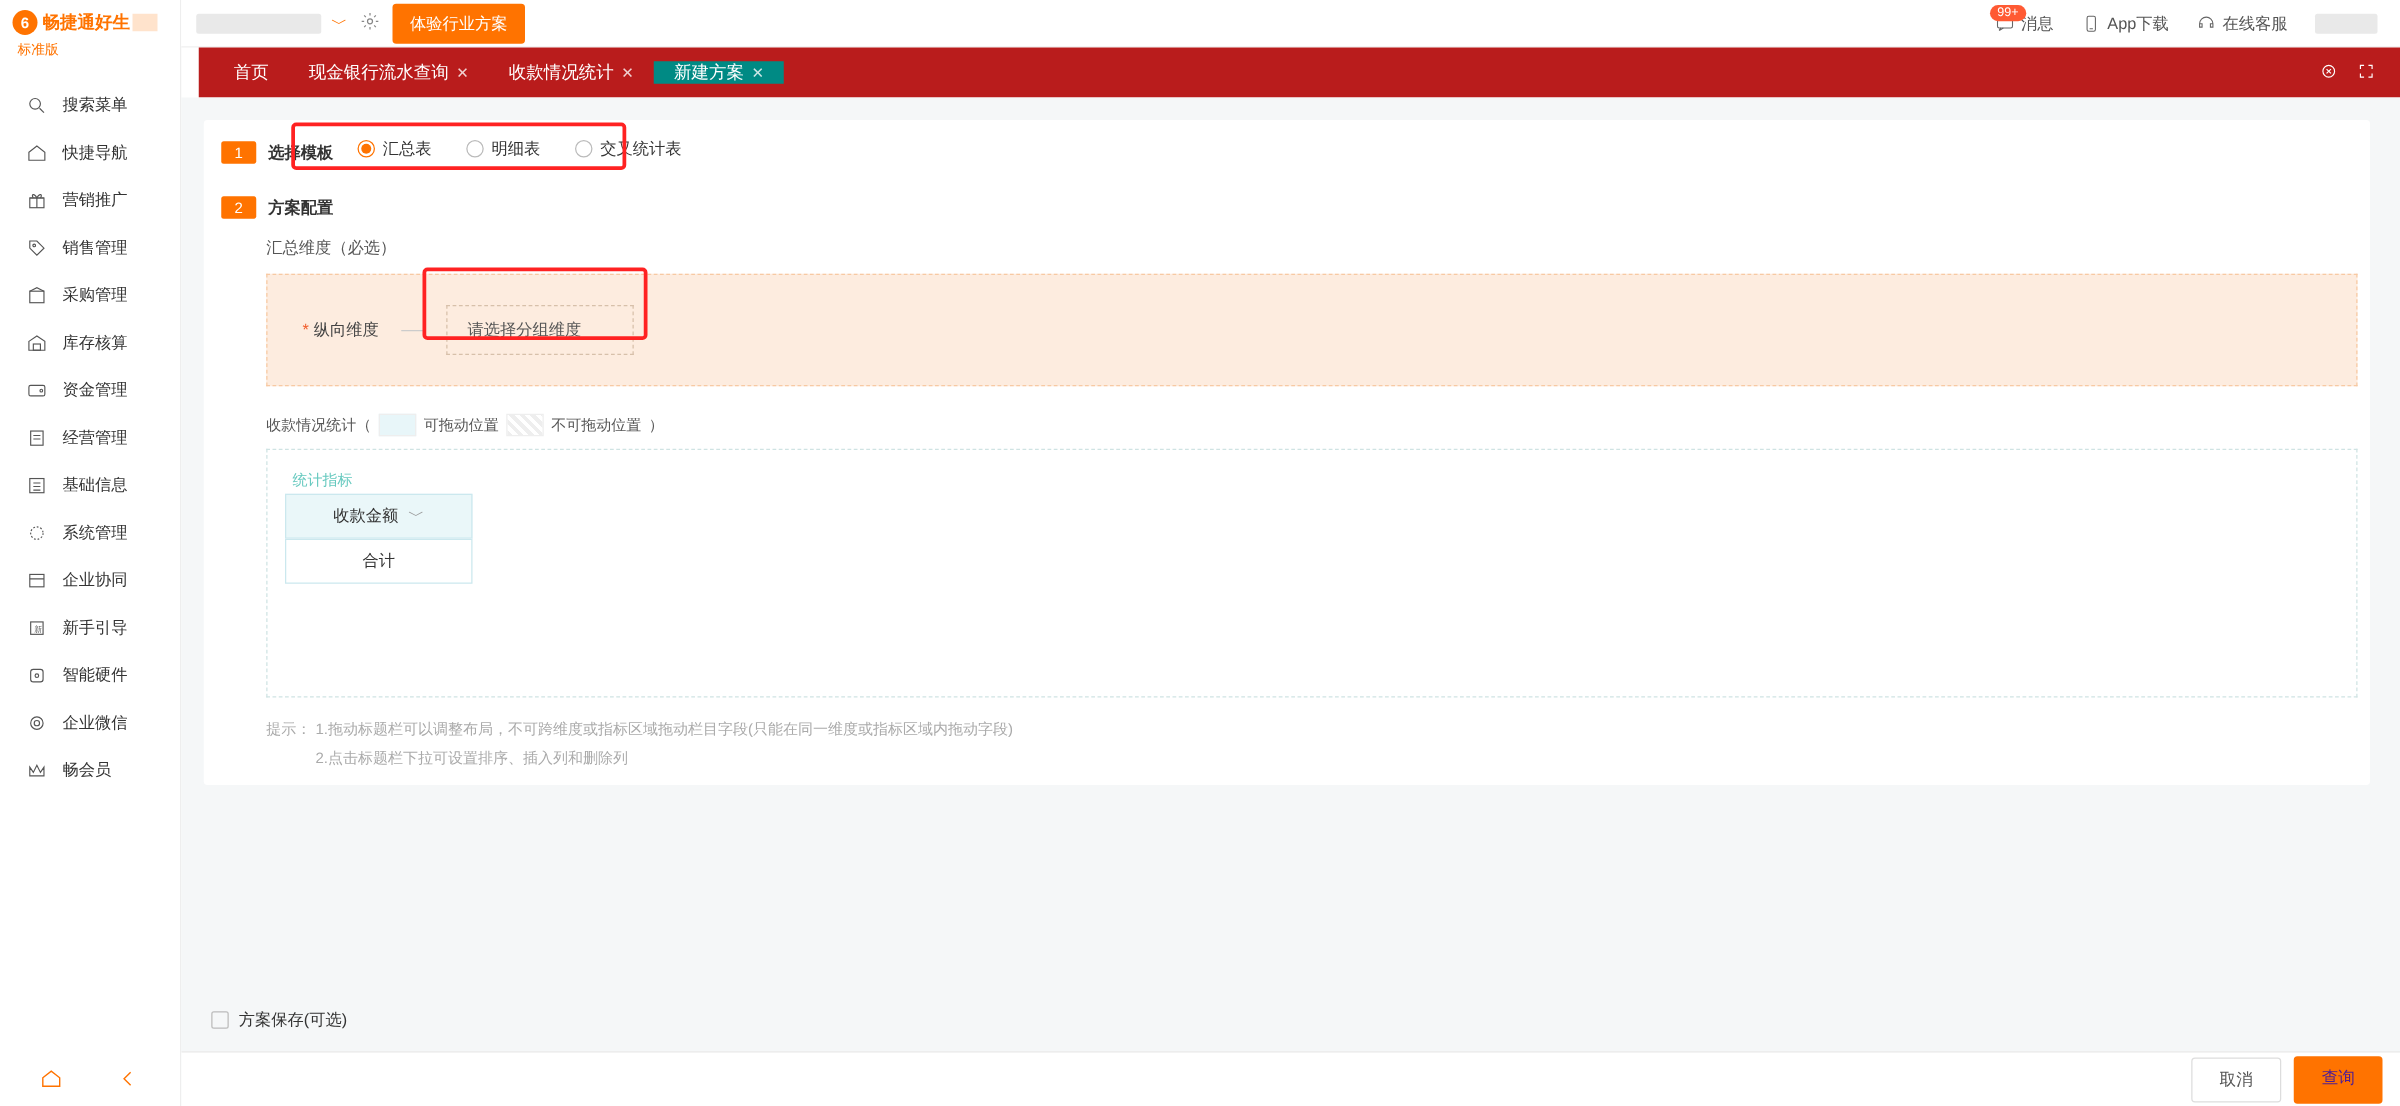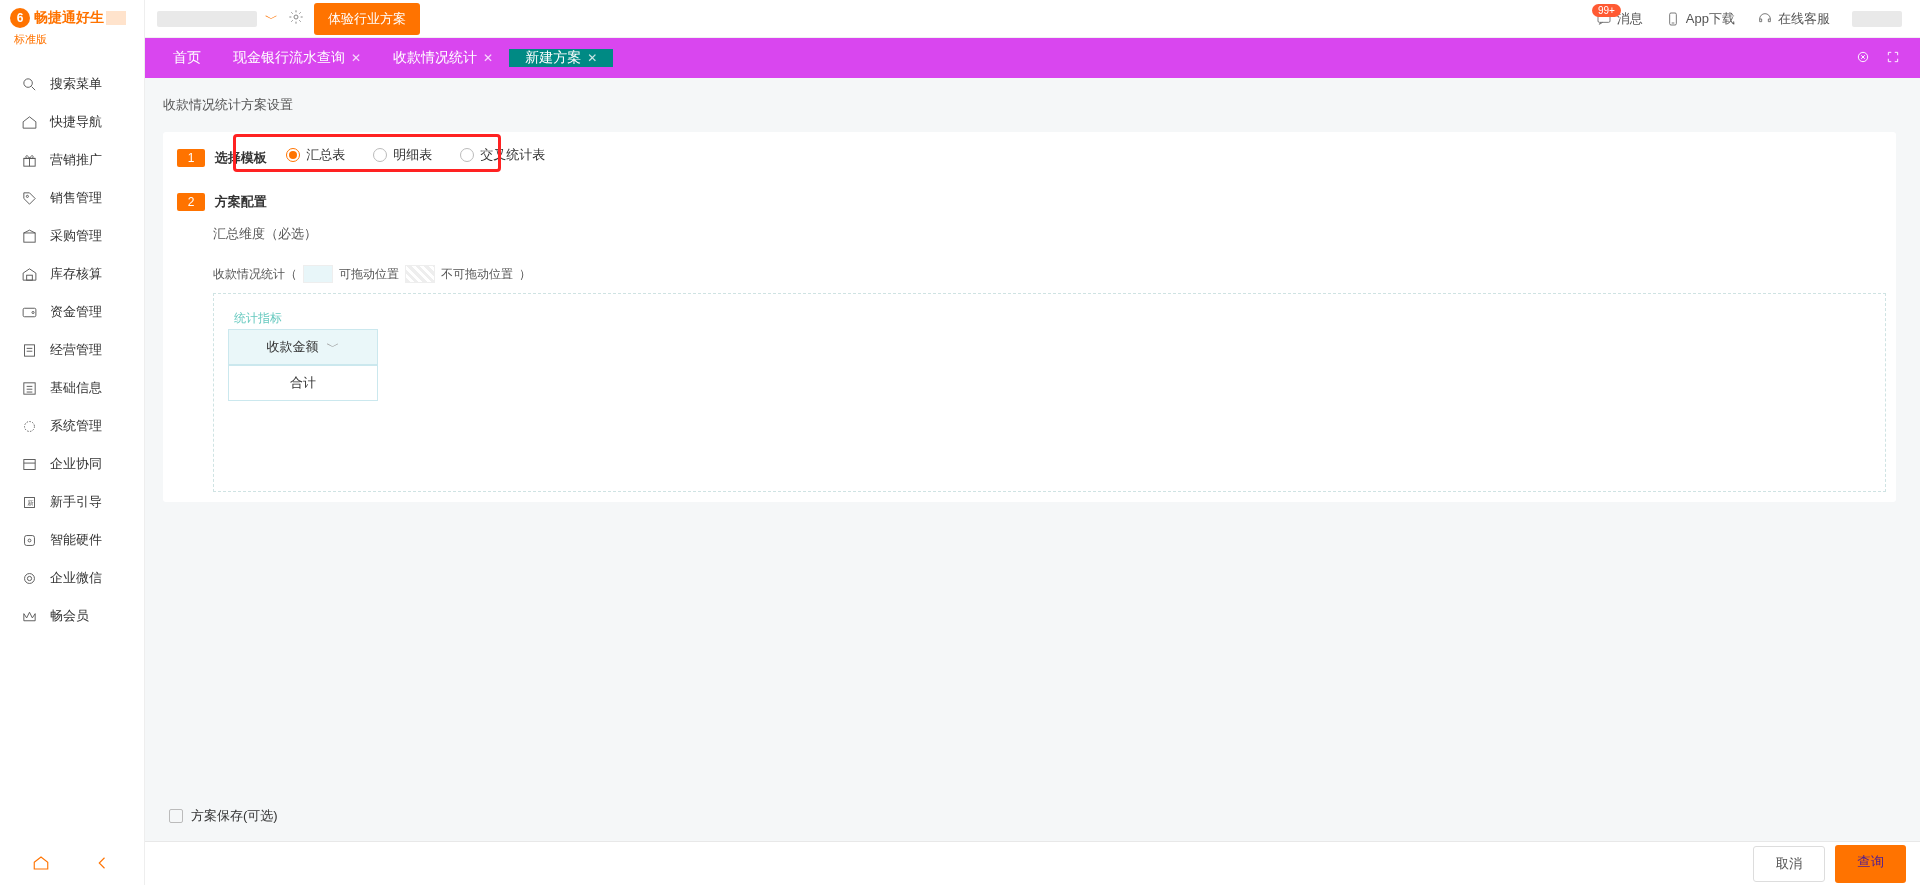--- a/index.html
+++ b/index.html
@@ -32,21 +32,21 @@
 .chev-down { color: #ff7300; }
 .gear-ico svg { width: 16px; height: 16px; stroke: #888; fill: none; stroke-width: 1.5; }
 .cta-btn { background: #ff7300; color: #fff; border: none; padding: 7px 14px; border-radius: 3px; cursor: pointer; font-size: 13px; }
 .topbar-spacer { flex: 1; }
 .top-link { display: flex; align-items: center; gap: 5px; color: #555; cursor: pointer; padding: 0 6px; position: relative; }
 .top-link svg { width: 16px; height: 16px; stroke: #666; fill: none; stroke-width: 1.3; }
 .badge { position: absolute; top: -6px; right: 28px; background: #ff5a33; color: #fff; font-size: 10px; padding: 1px 6px; border-radius: 8px; }
 .avatar-pix { width: 50px; height: 16px; background: #e9e9e9; border-radius: 2px;}
 
 
-.tabstrip { height: 40px; background: #d946ef; display: flex; align-items: center; color: #fff; padding: 11px 12px; }
+.tabstrip { height: 40px; background: #b91c1c; display: flex; align-items: center; color: #fff; padding: 11px 12px; margin-left: 14px; }
 .tab { padding: 0 16px; height: 100%; display: flex; align-items: center; cursor: pointer; gap: 6px; font-size: 14px; }
 .tab.active { background: #008a84; }
 .tab-close { font-size: 12px; opacity: 0.8; }
 .tabstrip-spacer { flex: 1; }
 .tabstrip-ctrl { padding: 0 8px; cursor: pointer; }
 .tabstrip-ctrl svg { width: 14px; height: 14px; stroke: #fff; fill: none; stroke-width: 1.6; }
 
 
 .content { flex: 1; background: #f5f7f8; overflow: auto; display: flex; flex-direction: column; }
 .content-inner { padding: 18px 24px 0 18px; flex:1; }
@@ -321,21 +321,20 @@
             <line x1="9" y1="9" x2="15" y2="15"></line>
             <line x1="15" y1="9" x2="9" y2="15"></line>
           </svg></div>
       <div class="tabstrip-ctrl"><svg viewBox="0 0 24 24">
             <path d="M4 9 V4 H9 M15 4 H20 V9 M20 15 V20 H15 M9 20 H4 V15"></path>
           </svg></div>
     </div>
 
     <div class="content">
       <div class="content-inner">
-        <div class="page-header">收款情况统计方案设置</div>
 
         <div class="form-body">
 
           <div class="step-row">
             <span class="step-badge">1</span>
             <span class="step-label">选择模板</span>
             <span class="radio-group">
               <label class="radio-item">
                   <span class="radio-dot checked"></span>
                   <span>汇总表</span>
@@ -352,20 +351,28 @@
             <div class="highlight-box hb1"></div>
           </div>
 
           <div class="step-row" style="margin-bottom:14px;">
             <span class="step-badge">2</span>
             <span class="step-label">方案配置</span>
           </div>
 
           <div class="section-indent">
             <div class="sub-title">汇总维度（必选）</div>
+            <div class="dim-box">
+              <div class="field-row">
+                <span><span class="req">*</span><span class="field-label">纵向维度</span></span>
+                <span class="dash-line"></span>
+                <div class="placeholder-cell">请选择分组维度</div>
+              </div>
+              <div class="highlight-box hb2"></div>
+            </div>
 
             <div class="legend-row">
               <span>收款情况统计（</span>
               <span class="swatch drag"></span>
               <span>可拖动位置</span>
               <span class="swatch nodrag"></span>
               <span>不可拖动位置</span>
               <span>）</span>
             </div>
 
@@ -375,20 +382,26 @@
                 <div class="metric-cell">
                   <span>收款金额</span>
                   <span class="chev">﹀</span>
                 </div>
                 <div class="metric-cell total">
                   <span>合计</span>
                 </div>
               </div>
             </div>
 
+            <div class="hints">
+              <span>提示：</span>
+              <span>1.拖动标题栏可以调整布局，不可跨维度或指标区域拖动栏目字段(只能在同一维度或指标区域内拖动字段)</span><br>
+              <span style="visibility:hidden">提示：</span>
+              <span>2.点击标题栏下拉可设置排序、插入列和删除列</span>
+            </div>
           </div>
         </div>
       </div>
 
       <div class="save-row">
         <span class="chk"></span>
         <span>方案保存(可选)</span>
       </div>
 
       <div class="footer-bar">

